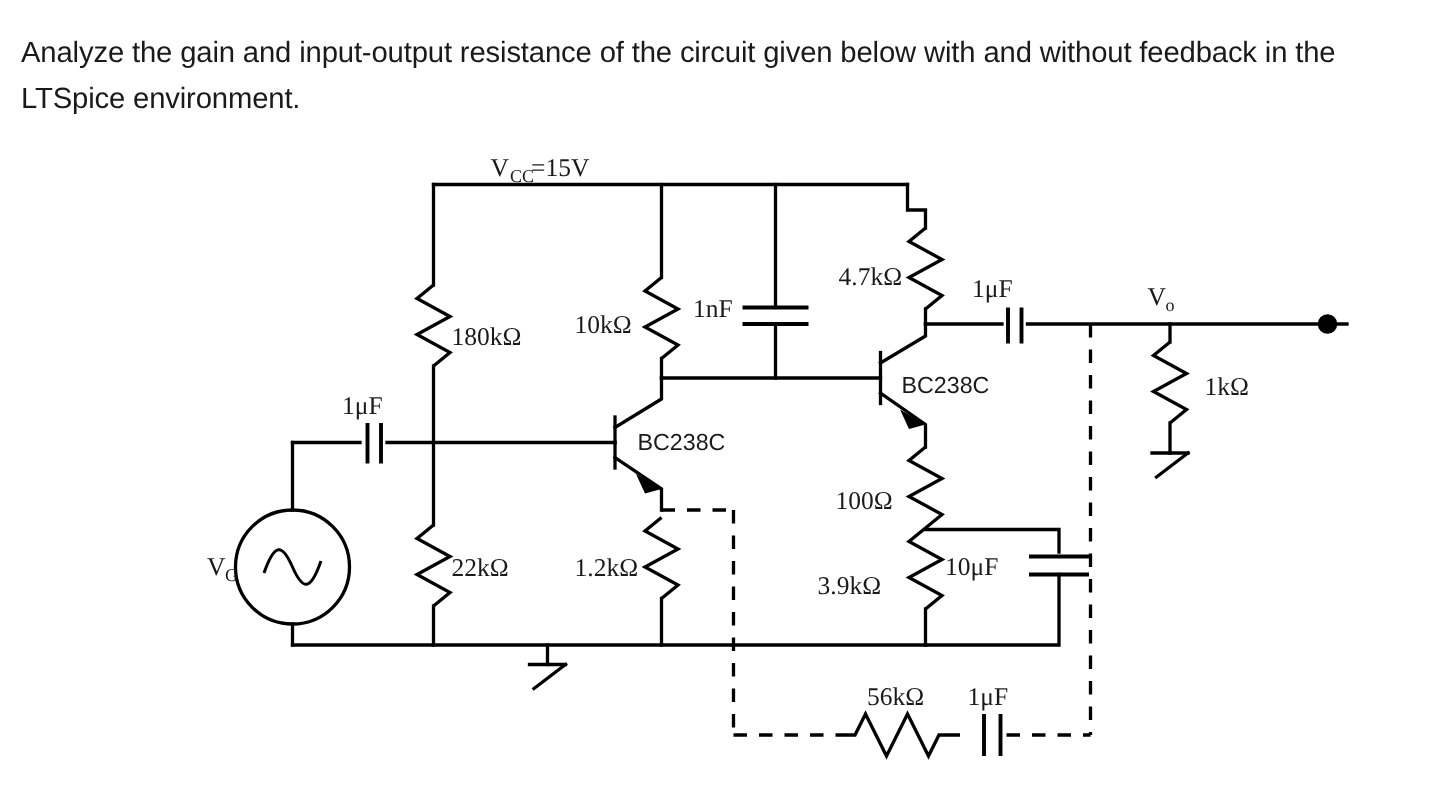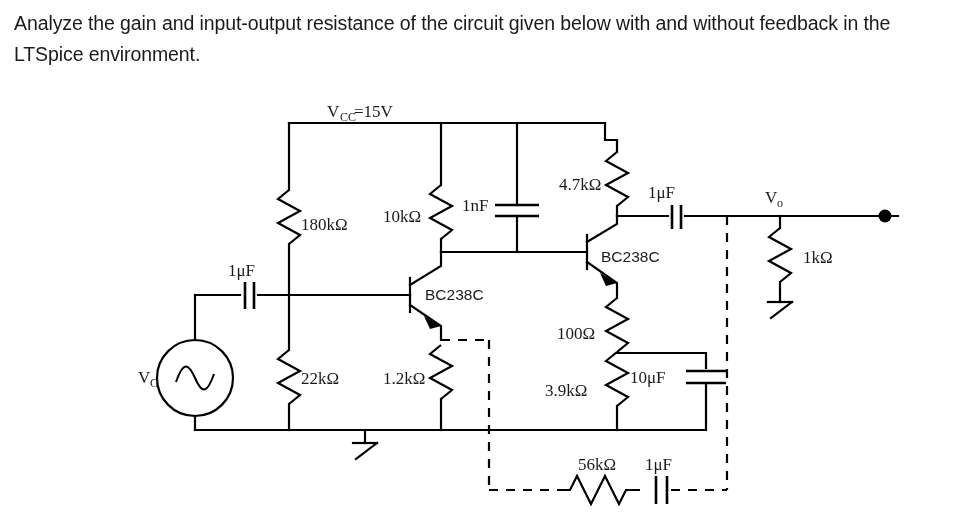--- a/index.html
+++ b/index.html
@@ -11,21 +11,21 @@
     width: 957px;
     height: 526px;
     font-family: "Liberation Sans", sans-serif;
     color: #000000;
     overflow: hidden;
     position: relative;
   }
   #question-text {
     position: absolute;
     left: 14px;
-    top: 8px;
+    top: 20px;
     width: 925px;
     font-family: "Liberation Sans", sans-serif;
     font-size: 19.5px;
     line-height: 31px;
     color: #1a1a1a;
     letter-spacing: -0.1px;
   }
   #schematic {
     position: absolute;
     left: 0;

